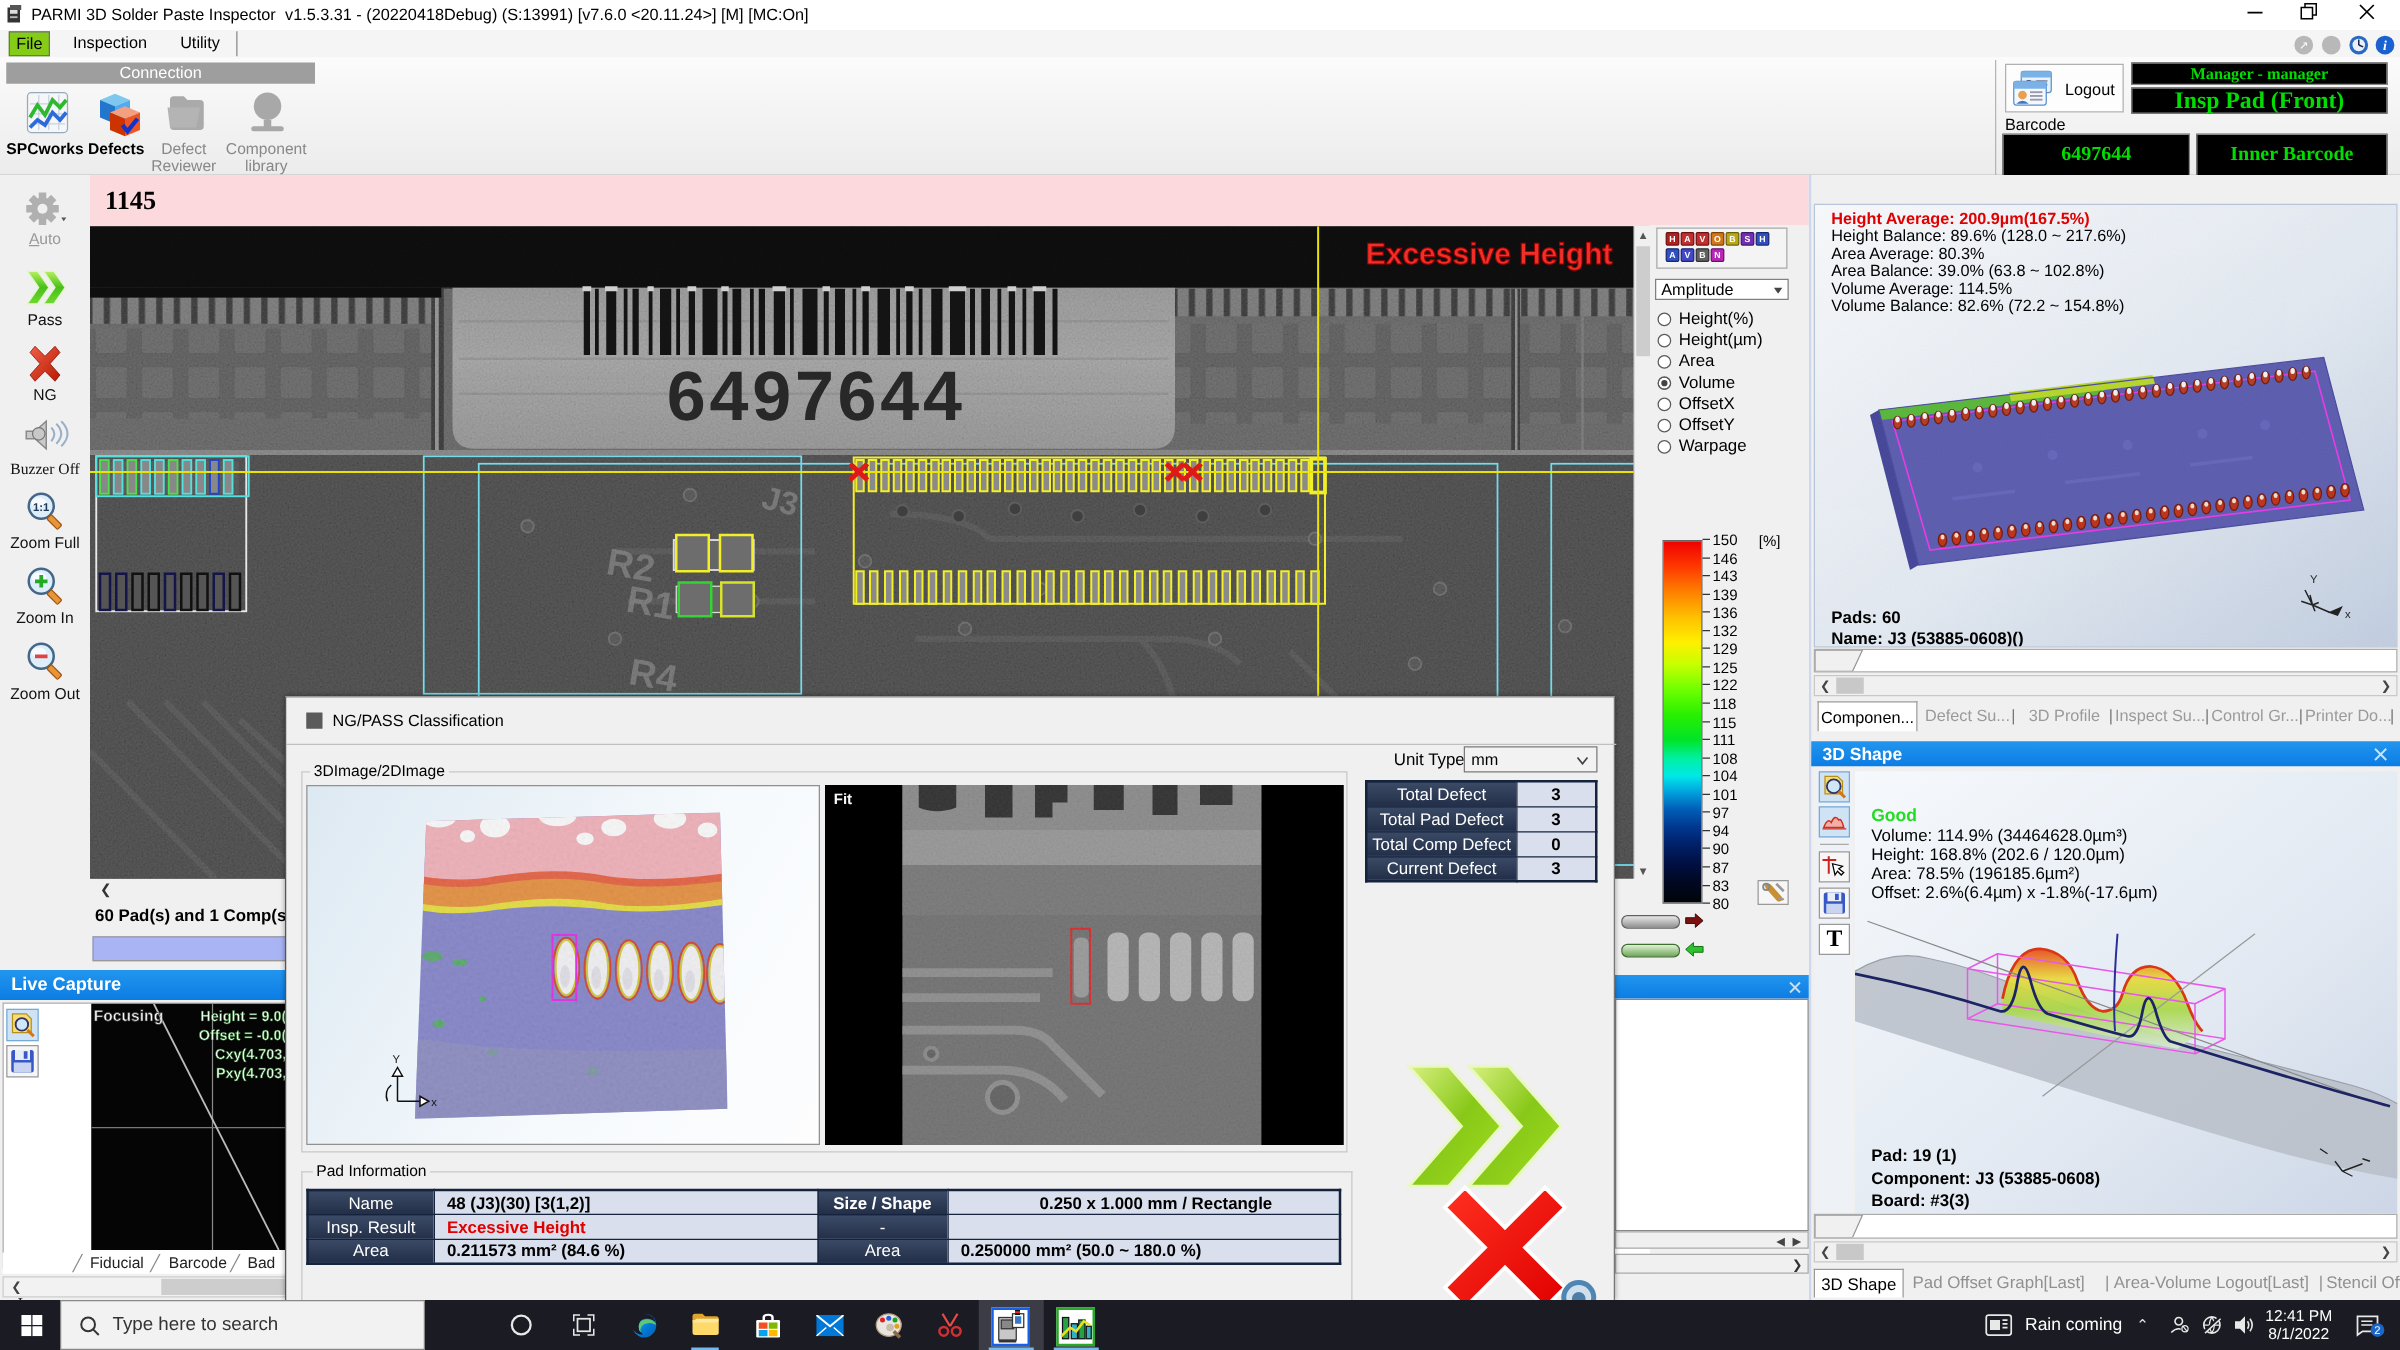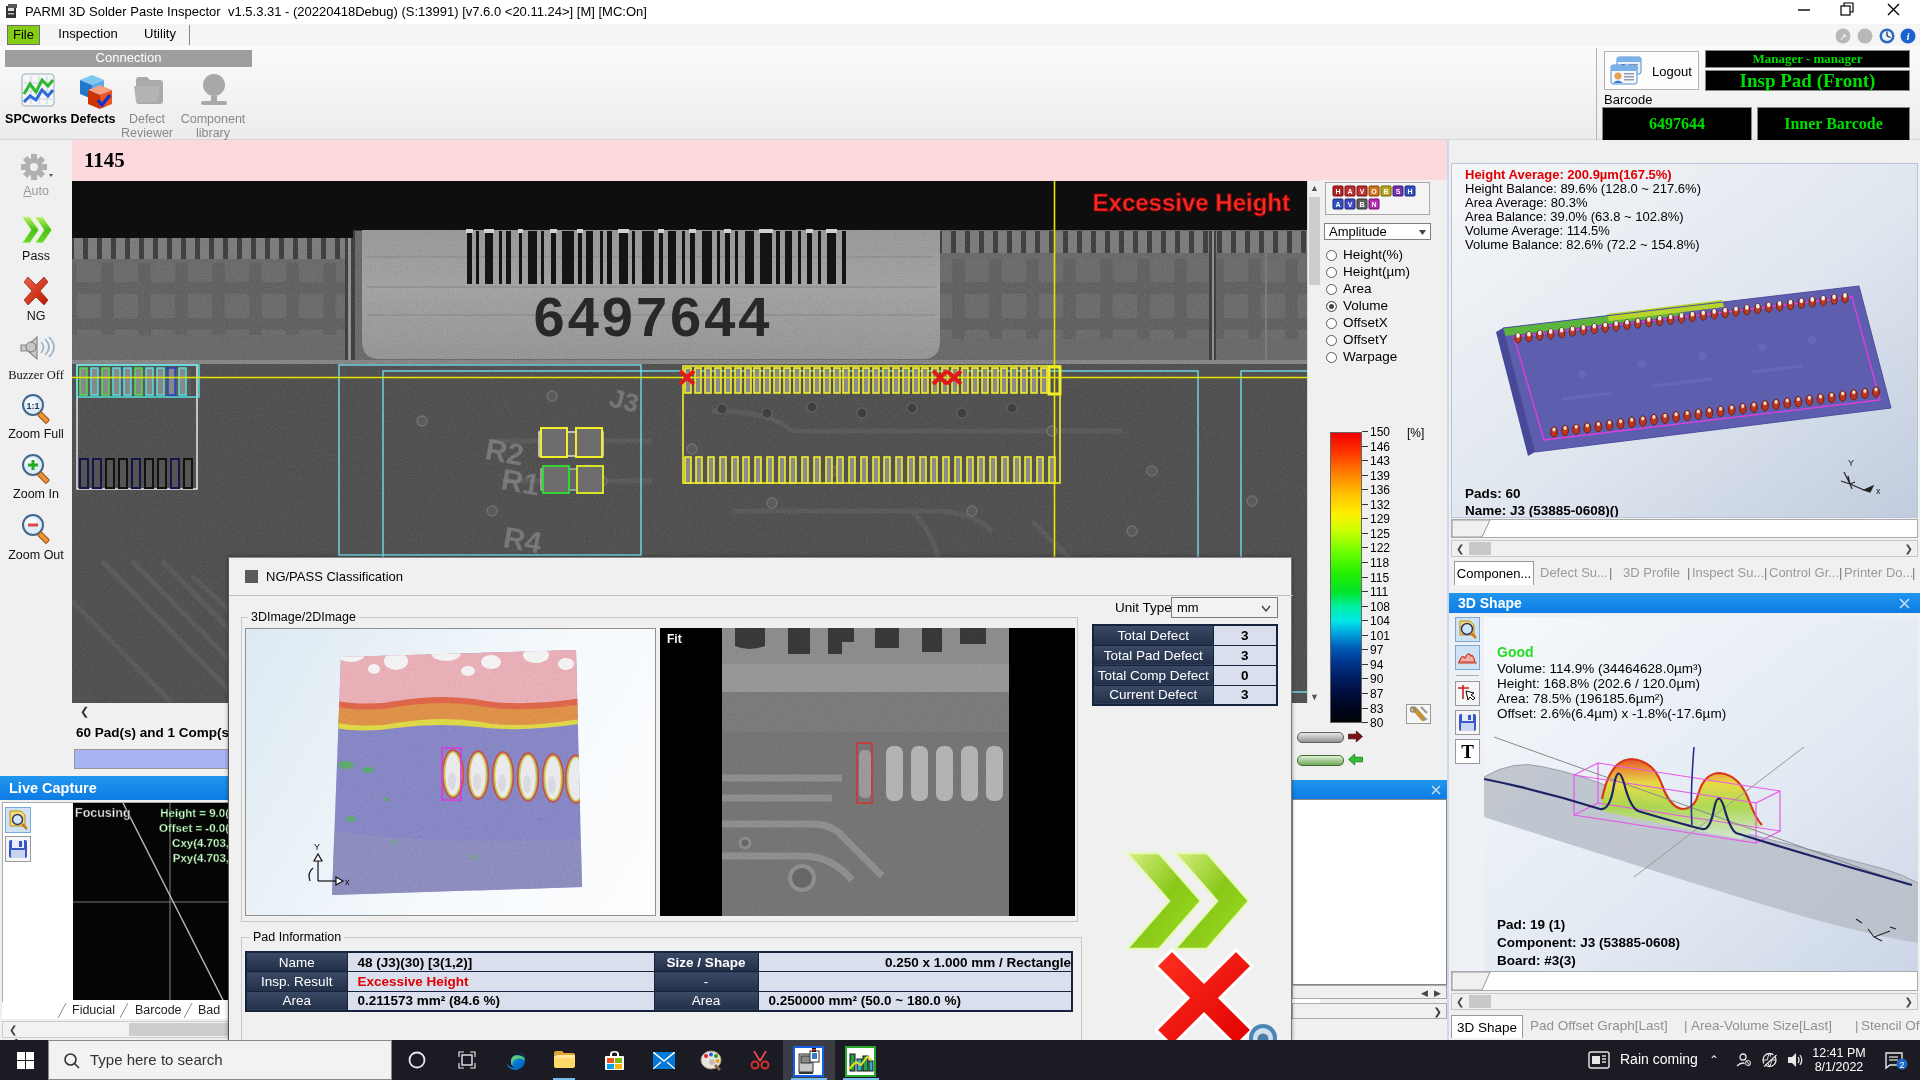--- a/index.html
+++ b/index.html
@@ -967,21 +967,21 @@
     <div class="abs" style="left:2px;top:400px;width:467px;height:17px;background:#f0f0f0;border:1px solid #c8c8c8;">
       <span class="abs" style="left:4px;top:2px;font-size:10px;color:#444;">❮</span>
       <div class="abs" style="left:17px;top:1px;width:22px;height:13px;background:#c8c8c8;"></div>
       <span class="abs" style="right:4px;top:2px;font-size:10px;color:#444;">❯</span>
     </div>
 
     <div class="abs" style="left:2px;top:422px;width:467px;height:25px;font-size:13.5px;color:#909090;">
       <span class="abs" style="left:0px;top:0;width:72px;height:23px;background:#fff;border:1px solid #999;border-bottom:none;color:#000;text-align:center;line-height:23px;">3D Shape</span>
       <span class="abs" style="left:79px;top:3px;">Pad Offset Graph[Last]</span>
         <span class="abs" style="left:233px;top:3px;">|</span>
-      <span class="abs" style="left:240px;top:3px;">Area-Volume Size[Last]</span>
+      <span class="abs" style="left:240px;top:3px;">Area-Volume Logout[Last]</span>
         <span class="abs" style="left:404px;top:3px;">|</span>
       <span class="abs" style="left:410px;top:3px;white-space:nowrap;">Stencil Offset Graph</span>
     </div>
   </div>
 
   <div class="abs" id="livecap" style="left:0;top:703px;width:229px;height:337px;background:#f0f0f0;">
     <div class="abs" style="left:72px;top:0;width:157px;height:19px;background:#f0f0f0;">
         <span style="position:absolute;left:8px;top:2px;font-size:11px;color:#333;">❮</span>
       </div>
     <div class="abs" style="left:76px;top:22px;width:200px;font-size:13.5px;font-weight:bold;white-space:nowrap;">60 Pad(s) and 1 Comp(s) Se</div>
@@ -1235,21 +1235,21 @@
 
     <fieldset class="abs" style="left:12px;top:372px;width:841px;height:110px;border:1px solid #c8c8c8;border-bottom:none;">
       <legend style="font-size:12.5px;margin-left:8px;padding:0 3px;">Pad Information</legend>
     </fieldset>
     <table class="ngtable abs" style="left:16px;top:393px;width:828px;border:2px solid #15233d;">
       <tbody>
           <tr>
             <td class="ngl" style="width:101px;height:19.5px;">Name</td>
             <td class="ngv" style="width:307px;text-align:left;padding-left:10px;">48 (J3)(30) [3(1,2)]</td>
             <td class="ngl" style="width:104px;font-weight:bold;">Size / Shape</td>
-            <td class="ngv" style="text-align:right;padding-left:20px;">0.250 x 1.000 mm / Rectangle</td>
+            <td class="ngv" style="text-align:center;padding-left:20px;">0.250 x 1.000 mm / Rectangle</td>
           </tr>
       <tr>
             <td class="ngl" style="height:19.5px;">Insp. Result</td>
             <td class="ngv" style="text-align:left;padding-left:10px;color:#e00000;">Excessive Height</td>
             <td class="ngl">-</td>
             <td class="ngv"></td>
           </tr>
       <tr>
             <td class="ngl" style="height:19.5px;">Area</td>
             <td class="ngv" style="text-align:left;padding-left:10px;">0.211573 mm² (84.6 %)</td>
@@ -1262,21 +1262,21 @@
 
   <div class="abs" id="taskbar">
     <svg class="abs" style="left:17px;top:12px" width="17" height="17" viewBox="0 0 17 17">
         <g fill="#fff">
           <rect x="0" y="0" width="8" height="8"></rect>
           <rect x="9" y="0" width="8" height="8"></rect>
           <rect x="0" y="9" width="8" height="8"></rect>
           <rect x="9" y="9" width="8" height="8"></rect>
         </g>
       </svg>
-    <div class="abs" style="left:48px;top:0px;width:344px;height:40px;background:#f2f2f2;border:1px solid #888;">
+    <div class="abs" style="left:48px;top:0px;width:292px;height:40px;background:#f2f2f2;border:1px solid #888;">
       <svg class="abs" style="left:14px;top:11px" width="18" height="18" viewBox="0 0 18 18">
           <circle cx="7.5" cy="7.5" r="5.5" fill="none" stroke="#333" stroke-width="1.6"></circle>
           <line x1="11.5" y1="11.5" x2="16" y2="16" stroke="#333" stroke-width="1.6"></line>
         </svg>
       <span class="abs" style="left:41px;top:10px;font-size:15px;color:#333;">Type here to search</span>
     </div>
     <svg class="abs" style="left:408px;top:11px" width="18" height="18" viewBox="0 0 18 18">
         <circle cx="9" cy="9" r="7.5" fill="none" stroke="#e8e8e8" stroke-width="1.8"></circle>
       </svg>
     <svg class="abs" style="left:458px;top:11px" width="18" height="18" viewBox="0 0 18 18">

